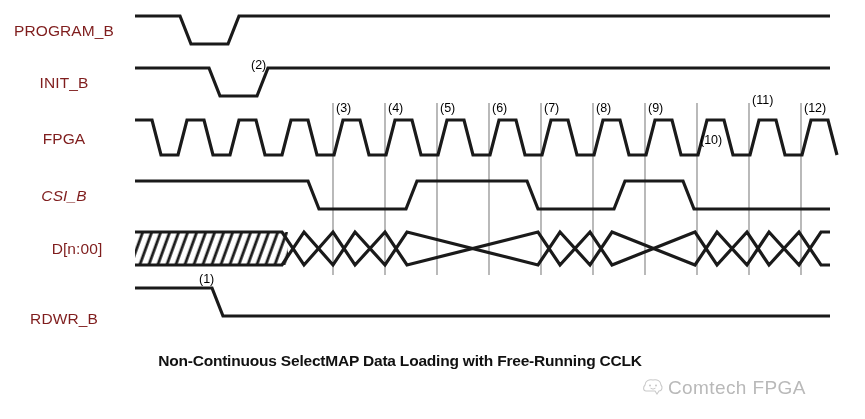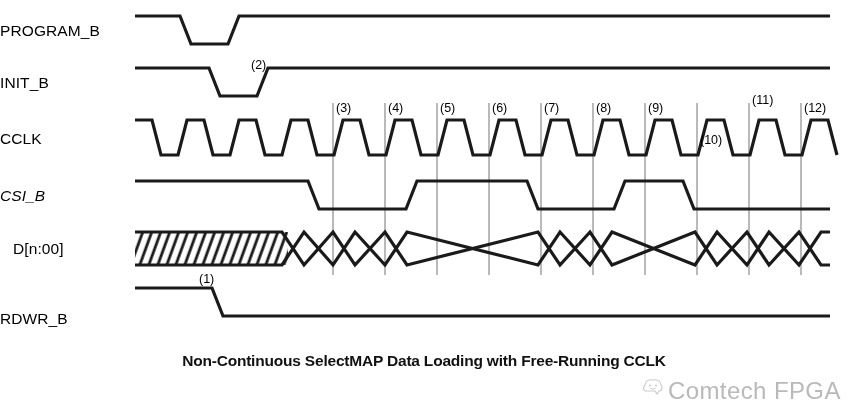--- a/index.html
+++ b/index.html
@@ -4,24 +4,24 @@
 <style>
   html,body{margin:0;padding:0;background:#ffffff;}
   body{width:865px;height:419px;position:relative;overflow:hidden;
        font-family:"Liberation Sans",sans-serif;color:#000;}
 
   .diagram{position:absolute;left:0;top:0;width:865px;height:419px;}
   .svg-root{position:absolute;left:0;top:0;}
 
   .sig-label{
     position:absolute;
-    text-align:left;
+    text-align:center;
     font-size:15.5px;
     letter-spacing:0.1px;
-    color:#000000;
+    color:#7f1d1d;
     white-space:nowrap;
     width:128px;
     left:0;
   }
 
   .marker{
     position:absolute;
     font-size:12.5px;
     color:#000;
     white-space:nowrap;
@@ -30,28 +30,27 @@
   .caption{
     position:absolute;
     left:0;
     top:352px;
     width:800px;
     text-align:center;
     font-size:15.5px;
     font-weight:bold;
     color:#111;
     letter-spacing:-0.2px;
-    padding-left:24px;
   }
 
   .watermark{
     position:absolute;
     left:668px;
     top:377px;
-    font-size:24px;
+    font-size:19px;
     color:#b9b9b9;
     white-space:nowrap;
     letter-spacing:0.4px;
   }
   .wm-logo{
     position:absolute;
     left:642px;
     top:378px;
     width:22px;
     height:18px;
@@ -94,21 +93,21 @@
 <svg class="wm-logo" viewBox="0 0 22 18">
   <path d="M4 13 C1 13 1 9 3 7 C3 3 7 1 11 2 C15 1 19 3 19 7 C21 9 20 13 17 13 L15 16 L13 13 Z" fill="none" stroke="#c9c9c9" stroke-width="1.1"></path>
   <circle cx="8" cy="7.5" r="1" fill="#c9c9c9"></circle>
   <circle cx="14" cy="7.5" r="1" fill="#c9c9c9"></circle>
   <path d="M8.5 10.2 Q11 12 13.5 10.2" fill="none" stroke="#c9c9c9" stroke-width="1"></path>
 </svg>
 <div class="watermark">Comtech FPGA</div>
 
 <div class="sig-label" style="top: 22px;">PROGRAM_B</div>
 <div class="sig-label" style="top: 74px;">INIT_B</div>
-<div class="sig-label" style="top: 130px;">CCLK</div>
+<div class="sig-label" style="top: 130px;">FPGA</div>
 <div class="sig-label" style="top: 187px; font-style: italic;">CSI_B</div>
 <div class="sig-label" style="top: 240px; padding-left: 13px;">D[n:00]</div>
 <div class="sig-label" style="top: 294px; margin-top: 16px;">RDWR_B</div>
 <div class="marker" style="left: 199px; top: 272px;">(1)</div>
 <div class="marker" style="left: 251px; top: 58px;">(2)</div>
 <div class="marker" style="left: 336px; top: 101px;">(3)</div>
 <div class="marker" style="left: 388px; top: 101px;">(4)</div>
 <div class="marker" style="left: 440px; top: 101px;">(5)</div>
 <div class="marker" style="left: 492px; top: 101px;">(6)</div>
 <div class="marker" style="left: 544px; top: 101px;">(7)</div>

